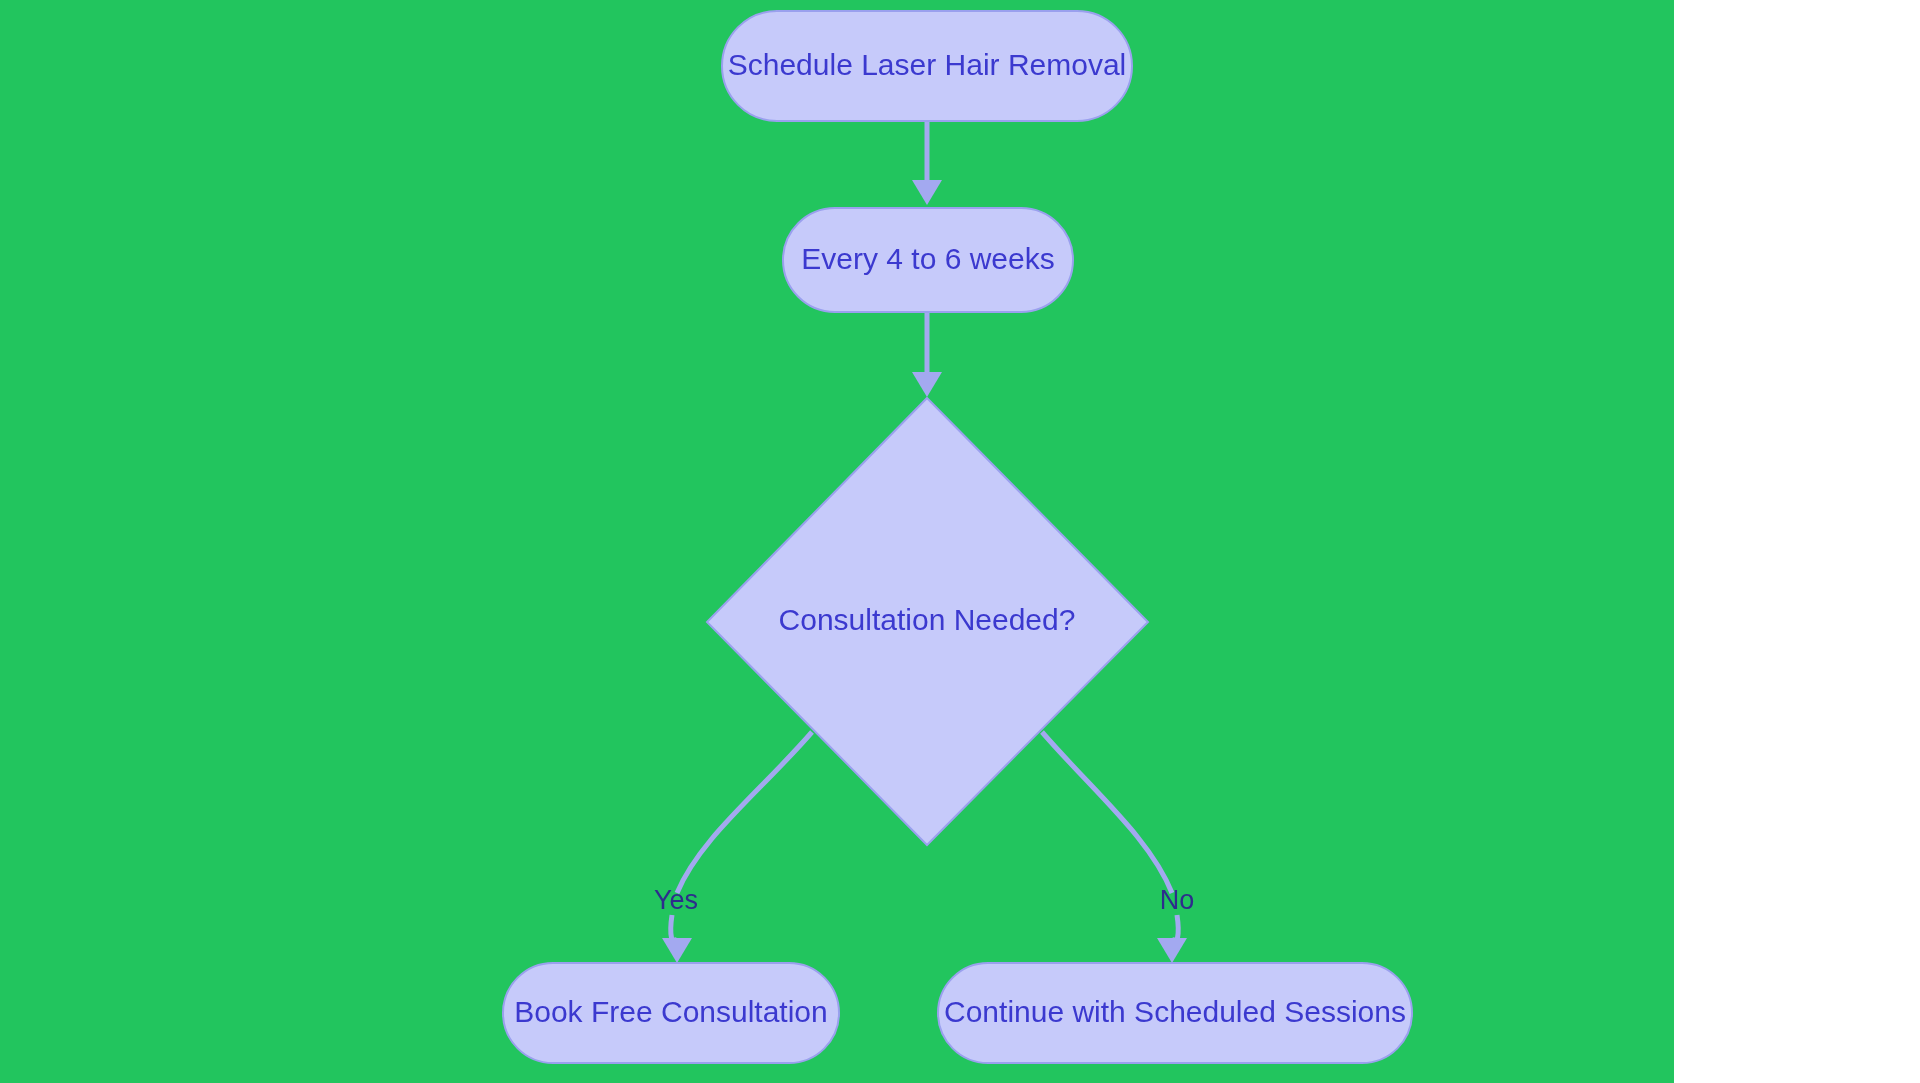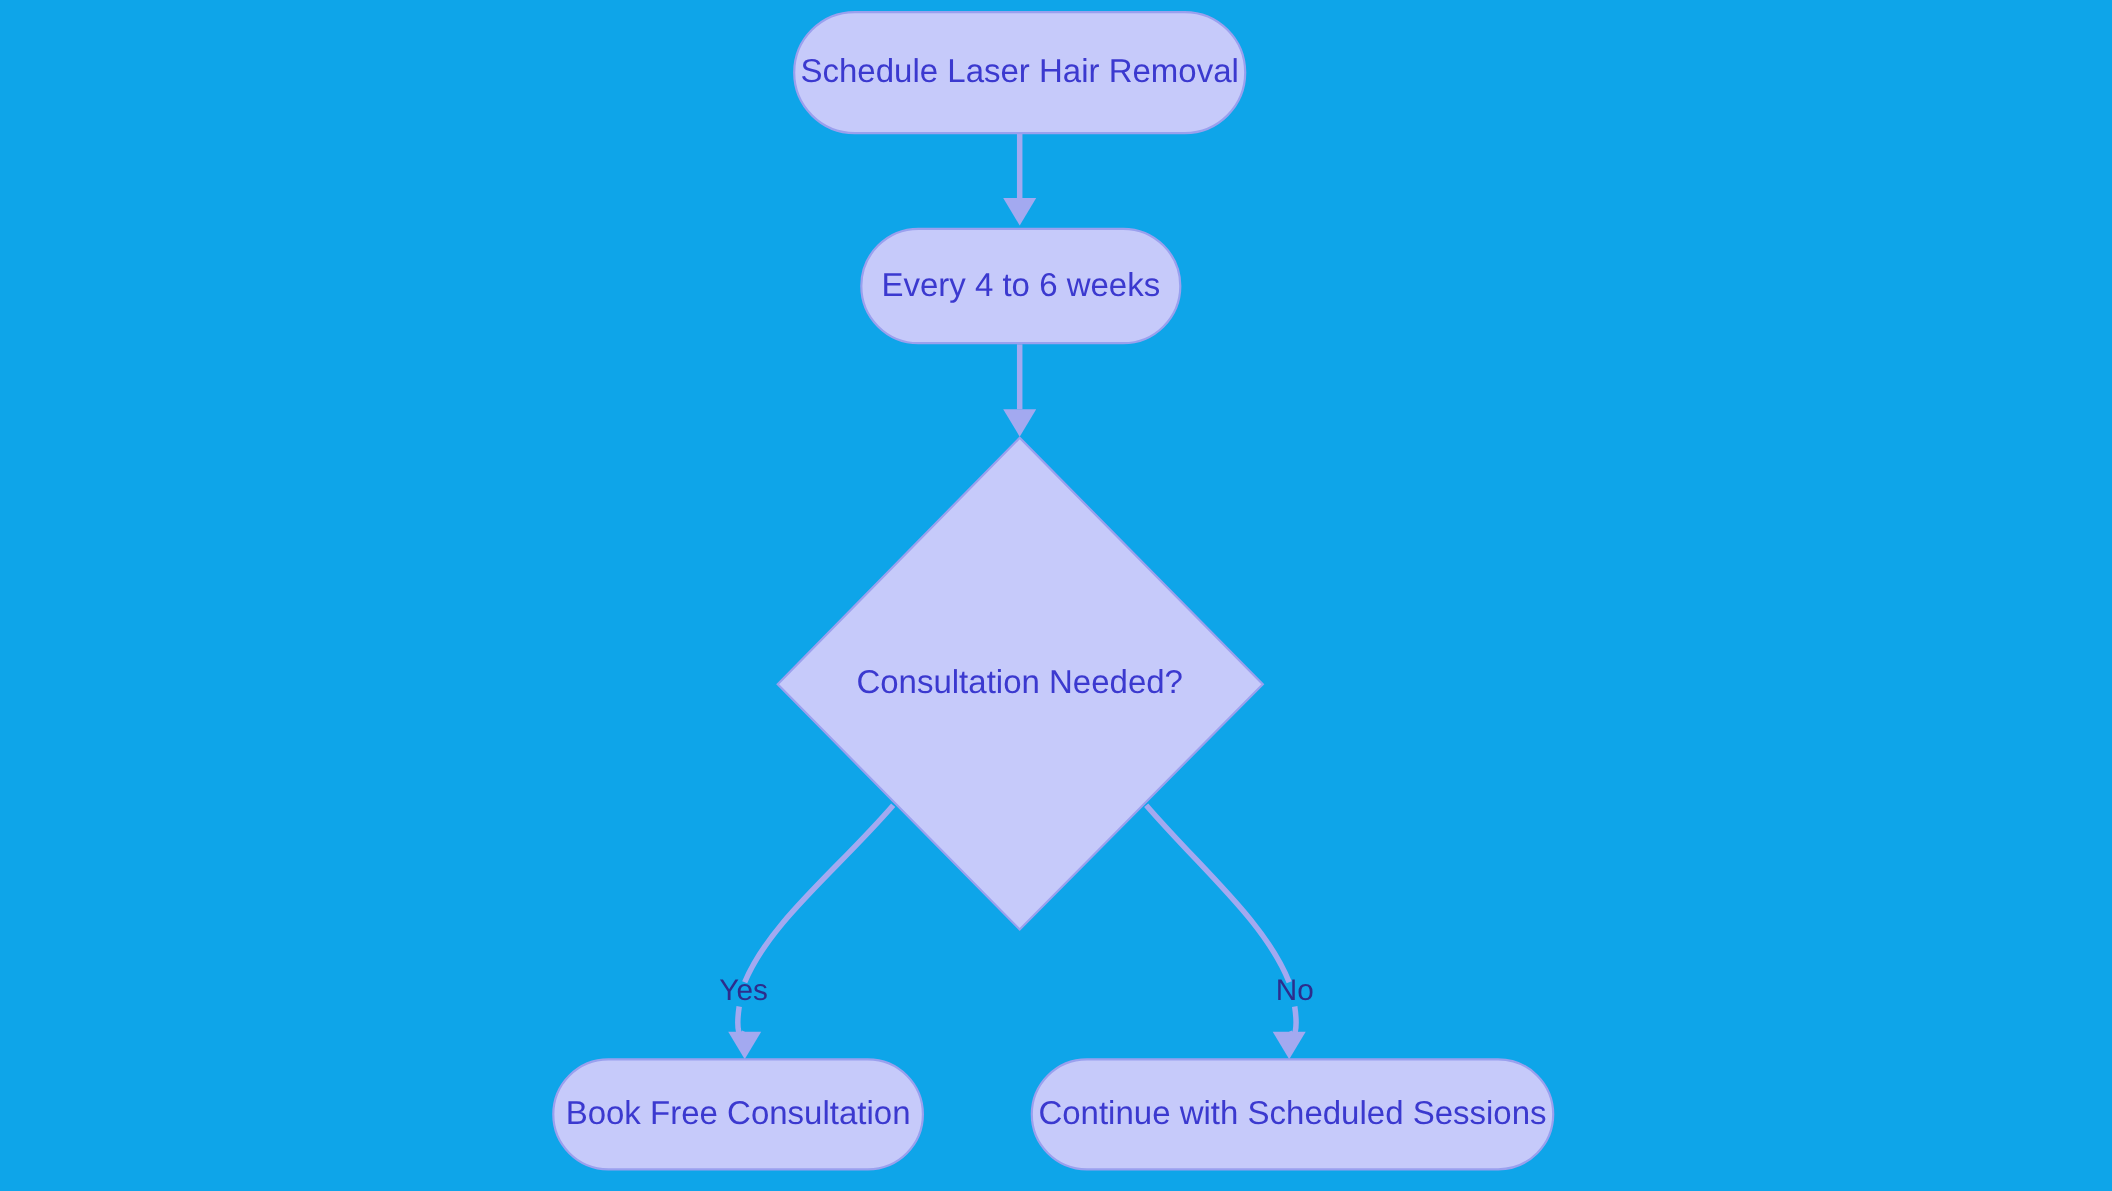--- a/index.html
+++ b/index.html
@@ -8,23 +8,23 @@
     background: #ffffff;
   }
   body {
     width: 1920px;
     height: 1083px;
     overflow: hidden;
     font-family: "Liberation Sans", sans-serif;
   }
   #flowchart-root {
     position: relative;
-    width: 1920px;
+    width: 1674px;
     height: 1083px;
-    background: #0ea5e9;
+    background: #22c55e;
   }
   svg.flow-svg {
     display: block;
     width: 1920px;
     height: 1083px;
   }
   .node-shape {
     fill: #c6cafa;
     stroke: #9aa0ee;
     stroke-width: 2;

